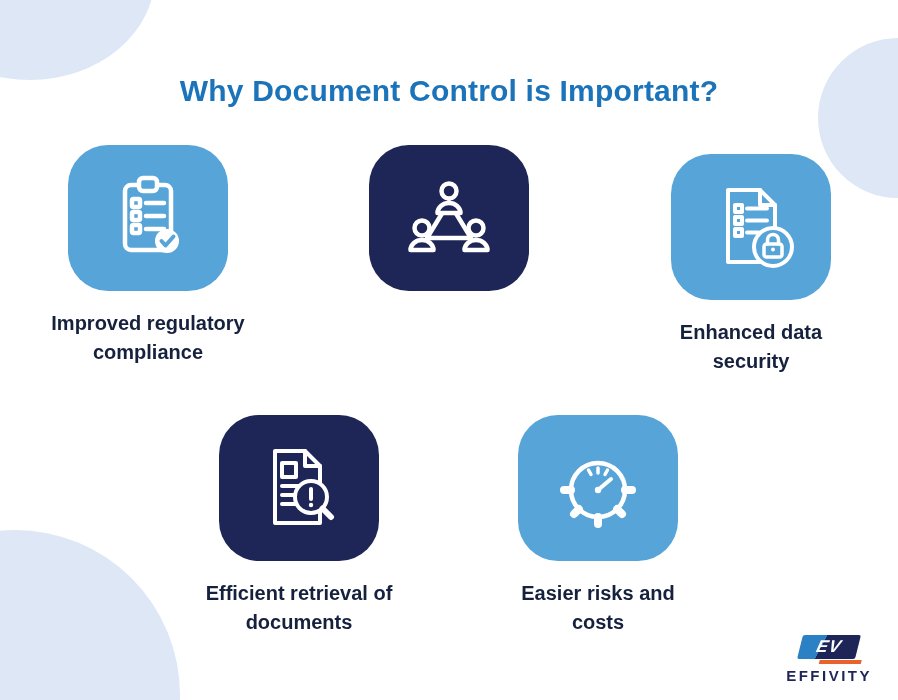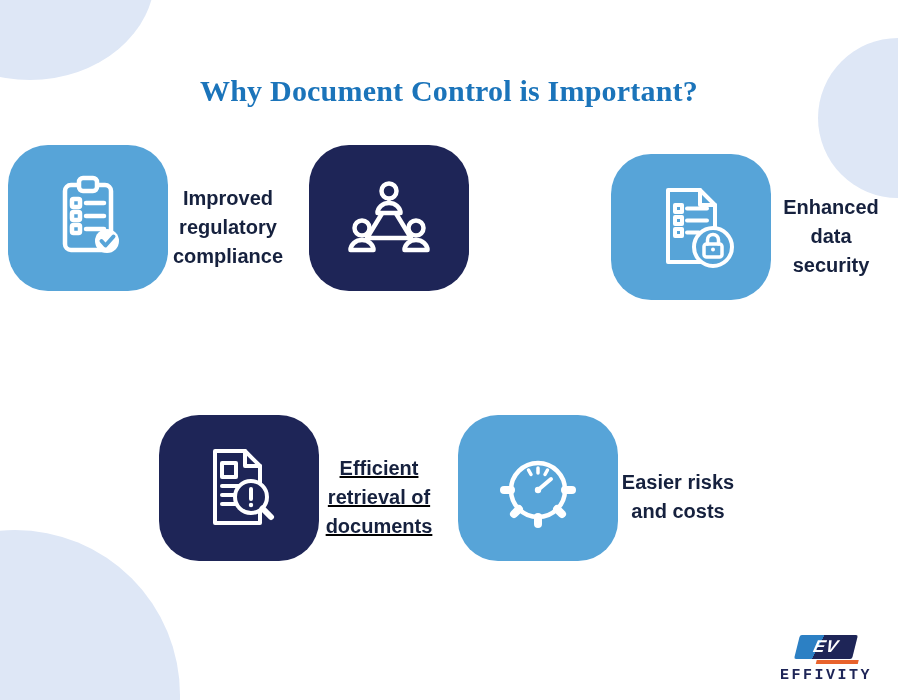--- a/index.html
+++ b/index.html
@@ -10,28 +10,27 @@
   }
   .blob{position:absolute;background:#dee7f6;border-radius:50%;}
   .blob-tl{width:250px;height:210px;left:-95px;top:-130px;}
   .blob-right{width:160px;height:160px;right:-80px;top:38px;}
   .blob-bl{width:330px;height:330px;left:-150px;bottom:-160px;}
 
   .title{
     position:absolute;top:54px;left:0;width:100%;
     text-align:center;font-size:30px;font-weight:bold;color:#1b74ba;
     letter-spacing:.2px;
-    font-family:Liberation Serif, serif;
   }
 
-  .card{position:absolute;width:280px;display:flex;flex-direction:row;align-items:center;}
+  .card{position:absolute;width:280px;display:flex;flex-direction:column;align-items:center;}
   .card-1{left:8px;top:145px;}
   .card-2{left:309px;top:145px;}
   .card-3{left:611px;top:154px;}
-  .card-4{left:159px;top:415px;text-decoration:underline;}
+  .card-4{left:159px;top:415px;}
   .card-5{left:458px;top:415px;}
 
   .tile{
     width:160px;height:146px;border-radius:40px;
     display:flex;align-items:center;justify-content:center;
     flex:0 0 auto;
   }
   .tile-light{background:#57a4d8;}
   .tile-navy{background:#1e2557;}
 
@@ -47,21 +46,21 @@
 
   .logo{position:absolute;right:26px;bottom:16px;display:flex;flex-direction:column;align-items:center;}
   .logo-mark{
     position:relative;width:58px;height:24px;
     background:linear-gradient(105deg,#2c80c4 38%,#1e2557 38%);
     transform:skewX(-14deg);border-radius:2px;
     display:flex;align-items:center;justify-content:center;
   }
   .logo-ev{color:#ffffff;font-weight:bold;font-style:italic;font-size:17px;letter-spacing:1px;}
   .logo-stripe{position:absolute;right:-7px;bottom:-5px;width:42px;height:4px;background:#e8622c;}
-  .logo-text{margin-top:8px;color:#1e2557;font-weight:bold;font-size:15px;letter-spacing:2.5px;font-family:Liberation Mono, monospace;}
+  .logo-text{margin-top:8px;color:#1e2557;font-weight:bold;font-size:15px;letter-spacing:2.5px;}
 </style>
 </head>
 <body>
 
 <div class="blob blob-tl"></div>
 <div class="blob blob-right"></div>
 <div class="blob blob-bl"></div>
 
 <h1 class="title">Why Document Control is Important?</h1>
 

